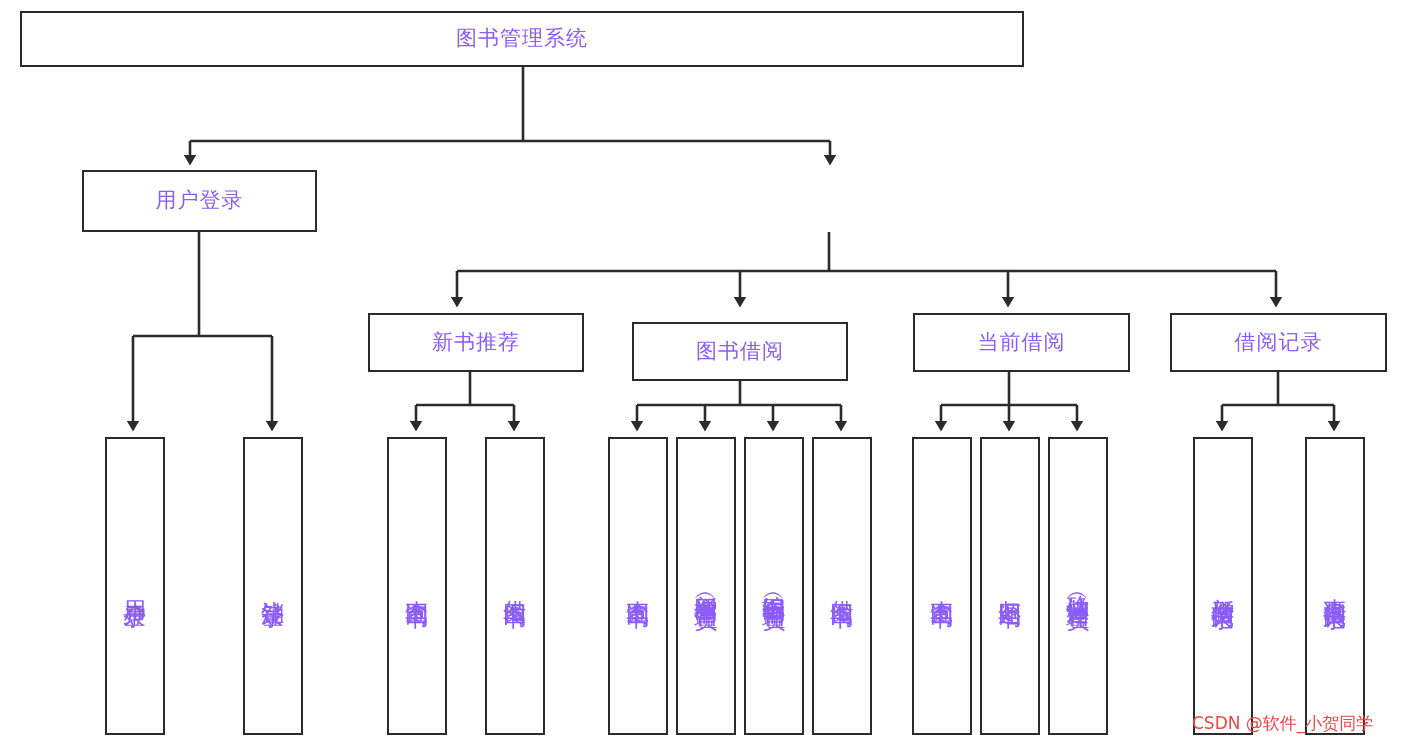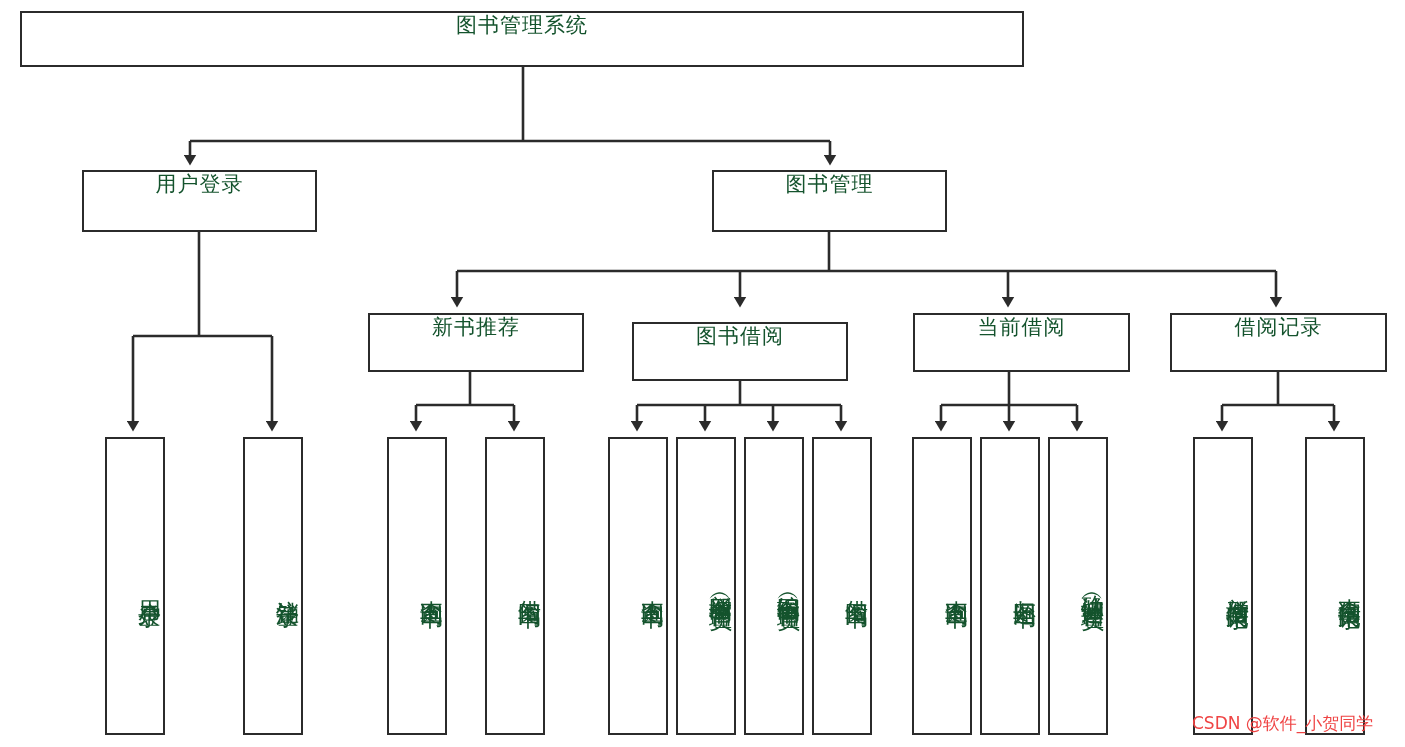--- a/index.html
+++ b/index.html
@@ -23,22 +23,23 @@
     top: 0;
     width: 1405px;
     height: 747px;
   }
   .node {
     position: absolute;
     box-sizing: border-box;
     background: #ffffff;
     border: 2px solid #2b2b2b;
     display: flex;
+    align-items: center;
     justify-content: center;
-    color: #14532d;
+    color: #8b5cf6;
     z-index: 2;
   }
   .node.horiz {
     font-size: 21px;
     letter-spacing: 1px;
     line-height: 1.2;
   }
   .node.vert {
     writing-mode: vertical-rl;
     text-orientation: upright;
@@ -119,23 +120,20 @@
     </g>
   </svg>
 
   <div class="node horiz" style="left:20px; top:11px; width:1004px; height:56px;">
     <span>图书管理系统</span>
   </div>
 
   <div class="node horiz" style="left:82px; top:170px; width:235px; height:62px;">
     <span>用户登录</span>
   </div>
-  <div class="node horiz" style="left:712px; top:170px; width:235px; height:62px;">
-    <span>图书管理</span>
-  </div>
 
   <div class="node horiz" style="left:368px; top:313px; width:216px; height:59px;">
     <span>新书推荐</span>
   </div>
   <div class="node horiz" style="left:632px; top:322px; width:216px; height:59px;">
     <span>图书借阅</span>
   </div>
   <div class="node horiz" style="left:913px; top:313px; width:217px; height:59px;">
     <span>当前借阅</span>
   </div>

